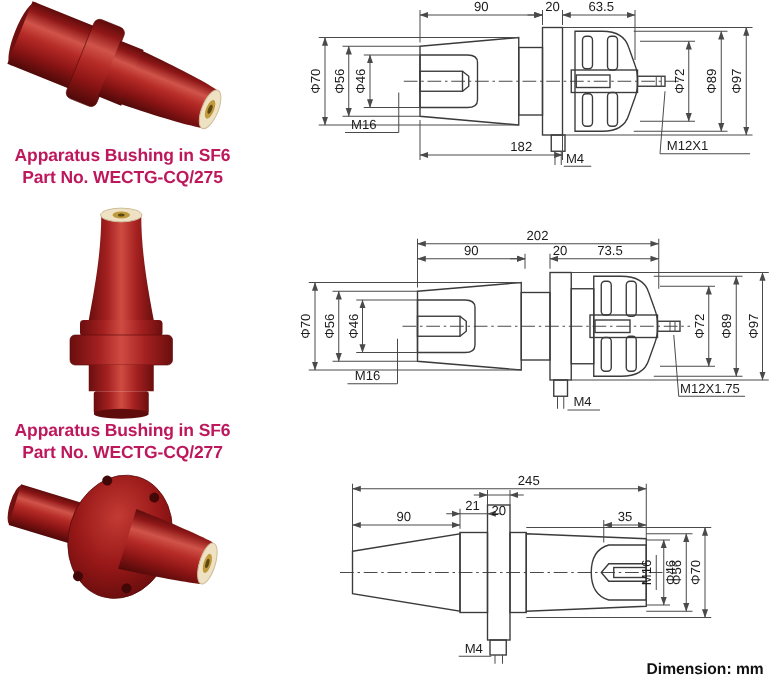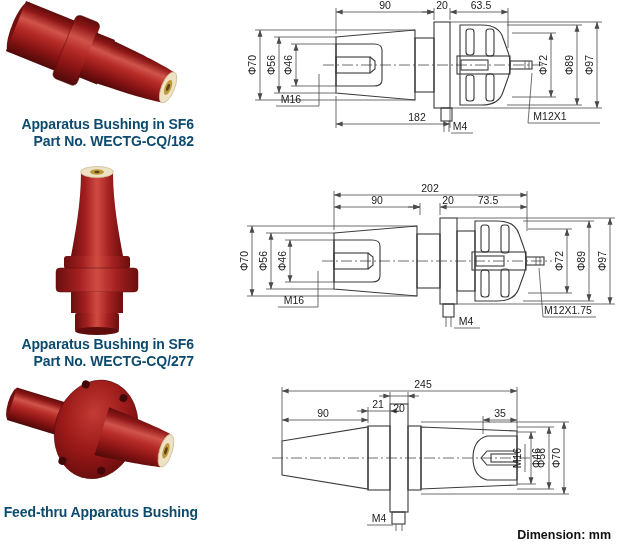--- a/index.html
+++ b/index.html
@@ -1,18 +1,18 @@
 <!DOCTYPE html>
 <html><head>
 <meta charset="utf-8">
 <style>
   html,body{margin:0;padding:0;background:#fff;}
   .stage{position:relative;width:617px;height:548px;background:#ffffff;overflow:hidden;
          font-family:"Liberation Sans",sans-serif;}
-  .caption{position:absolute;text-align:right;font-weight:700;color:#0c4a6e;
+  .caption{position:absolute;text-align:center;font-weight:700;color:#be185d;
            font-size:14px;line-height:17px;letter-spacing:-0.1px;}
   .photo{position:absolute;}
   .dwg{position:absolute;}
   .dwg text{font-family:"Liberation Sans",sans-serif;font-size:10.5px;fill:#1c1c1c;}
   .footer-note{position:absolute;top:528px;right:6px;font-size:12.5px;font-weight:700;
                color:#111;z-index:5;}
   .body-ln{stroke:#3b3b3b;stroke-width:1.1;fill:none;}
   .dim-ln{stroke:#4a4a4a;stroke-width:0.8;fill:none;}
   .cl{stroke:#4a4a4a;stroke-width:0.8;stroke-dasharray:11 3 2 3;fill:none;}
 </style>
@@ -43,21 +43,21 @@
       <rect x="52" y="-34" width="26" height="68" rx="5" fill="url(#gv)" stroke="#5a0c0c" stroke-width="0.5"></rect>
       <rect x="77" y="-24" width="20" height="48" fill="url(#gv)"></rect>
       <path d="M96,-23 C130,-21 150,-19 163,-16.5 L163,16.5 C150,19 130,21 96,23 Z" fill="url(#gv)"></path>
       <ellipse cx="164" cy="0" rx="6.5" ry="16.5" fill="#efe2c4" stroke="#cdbd96" stroke-width="0.8"></ellipse>
       <ellipse cx="164" cy="0" rx="3.2" ry="8" fill="#bf9a3c"></ellipse>
       <ellipse cx="164" cy="0" rx="1.5" ry="3.8" fill="#5c4713"></ellipse>
     </g>
   </svg>
   <div class="caption" style="left:2px;top:116px;width:192px;">
     <div>Apparatus Bushing in SF6</div>
-    <div>Part No. WECTG-CQ/182</div>
+    <div>Part No. WECTG-CQ/275</div>
   </div>
 
   <svg class="photo" style="left:0;top:162px;" width="200" height="176" viewBox="0 0 200 176">
     <defs>
       <linearGradient id="gh" x1="0" y1="0" x2="1" y2="0">
         <stop offset="0" stop-color="#6b0e0e"></stop>
           <stop offset="0.28" stop-color="#a32020"></stop>
         <stop offset="0.5" stop-color="#cf4b42"></stop>
           <stop offset="0.74" stop-color="#a32020"></stop>
         <stop offset="1" stop-color="#6b0e0e"></stop>
@@ -90,21 +90,20 @@
       <circle cx="15" cy="38" r="4" fill="#420808"></circle>
       <circle cx="-25" cy="40" r="4" fill="#420808"></circle>
       <circle cx="-25" cy="-40" r="4" fill="#420808"></circle>
       <path d="M4,-25 C40,-22 55,-20 70,-17.5 L70,17.5 C55,20 40,22 4,25 Z" fill="url(#gv)"></path>
       <ellipse cx="71" cy="0" rx="6.3" ry="17" fill="#efe2c4" stroke="#cdbd96" stroke-width="0.8"></ellipse>
       <ellipse cx="71" cy="0" rx="3" ry="8" fill="#bf9a3c"></ellipse>
       <ellipse cx="71" cy="0" rx="1.4" ry="3.8" fill="#5c4713"></ellipse>
     </g>
   </svg>
   <div class="caption" style="left:0;top:504px;width:198px;">
-    <div>Feed-thru Apparatus Bushing</div>
   </div>
 
   <svg class="dwg" style="left:245px;top:0;" width="372" height="145" viewBox="0 0 372 145">
     <defs>
       <pattern id="h1" patternUnits="userSpaceOnUse" width="5" height="5">
         <path d="M0,5 L5,0 M0,0 L5,5" stroke="#606060" stroke-width="0.6"></path>
       </pattern>
       <marker id="ar1" viewBox="0 0 10 8" refX="9.5" refY="4" markerWidth="9" markerHeight="7" orient="auto-start-reverse">
         <path d="M0,0.5 L10,4 L0,7.5 Z" fill="#4a4a4a"></path>
       </marker>

